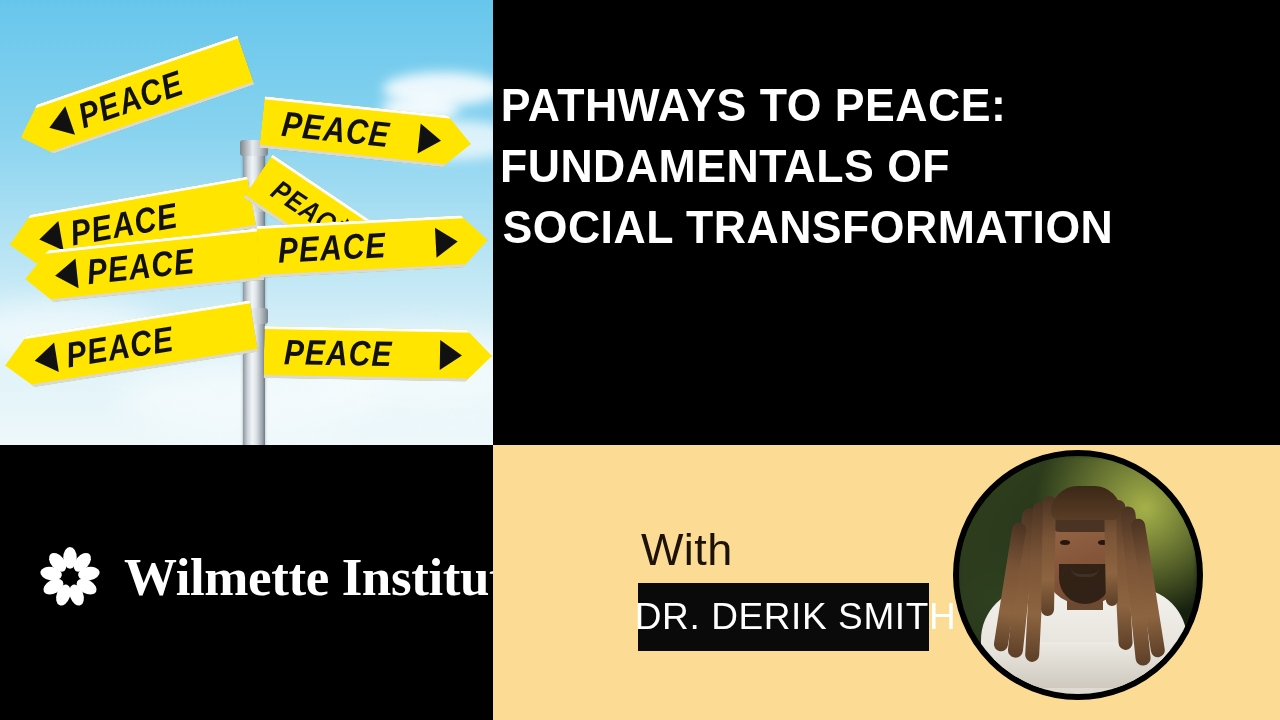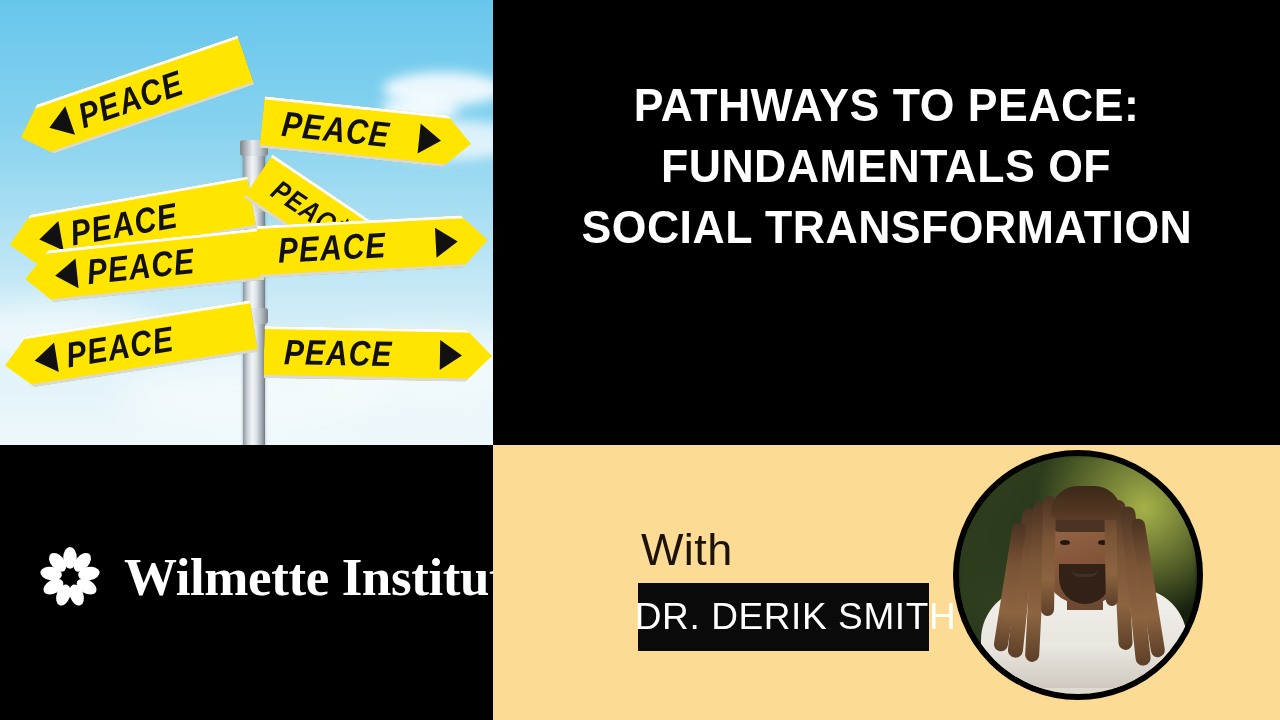--- a/index.html
+++ b/index.html
@@ -47,21 +47,21 @@
   .sign.left  { clip-path:polygon(26px 0, 100% 0, 100% 100%, 26px 100%, 0 50%); }
   .sign.right .txt { margin-left:20px; }
   .sign.left  .txt { margin-left:62px; }
   .chev { position:absolute; top:50%; width:0; height:0; transform:translateY(-50%);
           border-top:15px solid transparent; border-bottom:15px solid transparent; }
   .chev.r { right:30px; border-left:22px solid #111; }
   .chev.l { left:30px;  border-right:22px solid #111; }
 
   
   .title-wrap { position:absolute; left:0; top:0; width:787px; height:333px;
-                display:flex; flex-direction:column; align-items:center; justify-content:center; }
+                display:flex; flex-direction:column; align-items:flex-start; justify-content:center; }
   .title-line { color:#ffffff; font-weight:bold; font-size:46px; line-height:1.33;
                 letter-spacing:.5px; text-align:center; white-space:nowrap;
                 font-family:"Liberation Sans", sans-serif; transform:scaleX(.97); }
 
   
   .logo-row { position:absolute; left:38px; top:545px; display:flex; align-items:center; gap:22px; }
   .logo-mark { width:64px; height:64px; flex:none; }
   .logo-text { color:#ffffff; font-family:"Liberation Serif", serif; font-weight:bold;
                font-size:53px; letter-spacing:-.4px; line-height:1; white-space:nowrap; }
 

